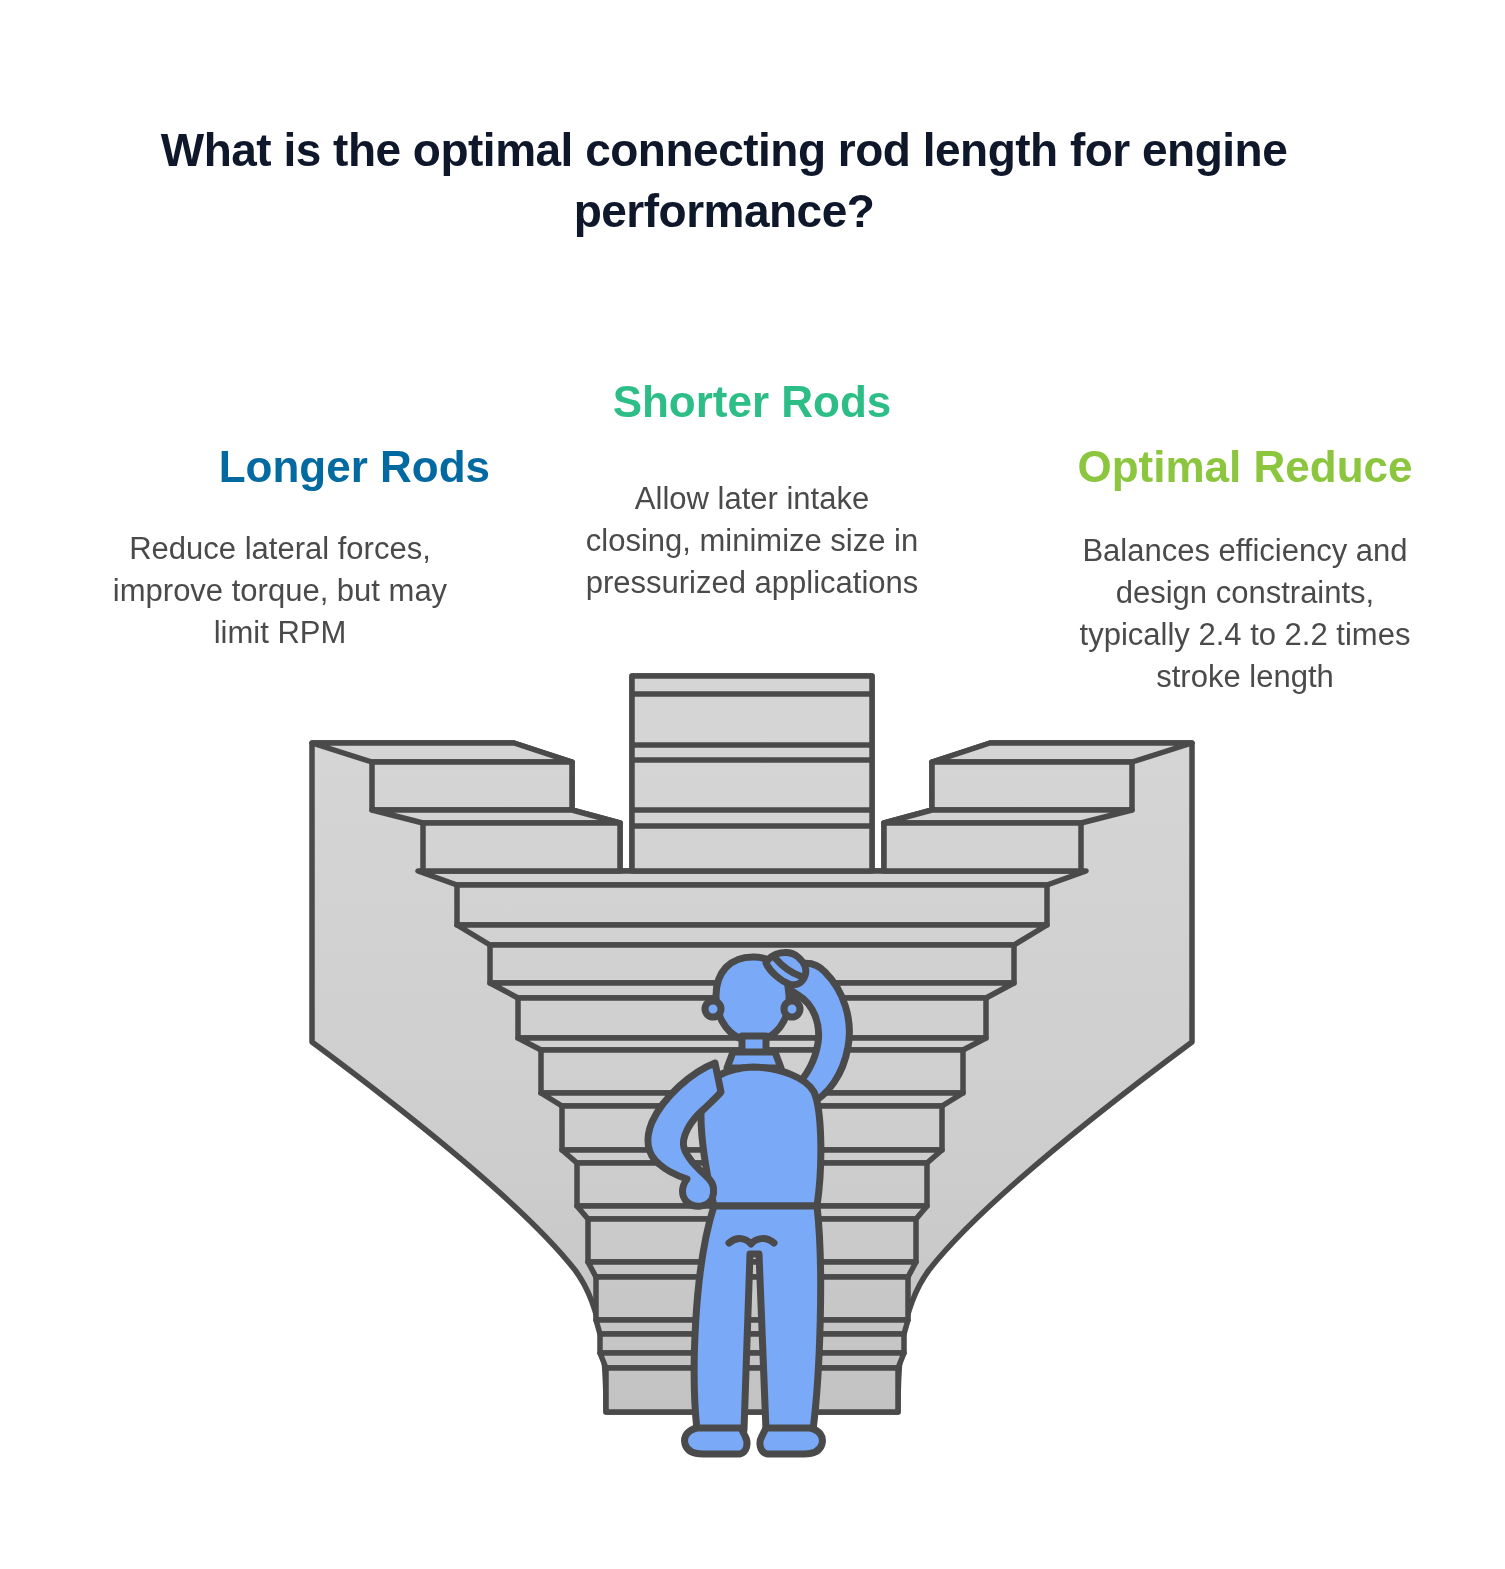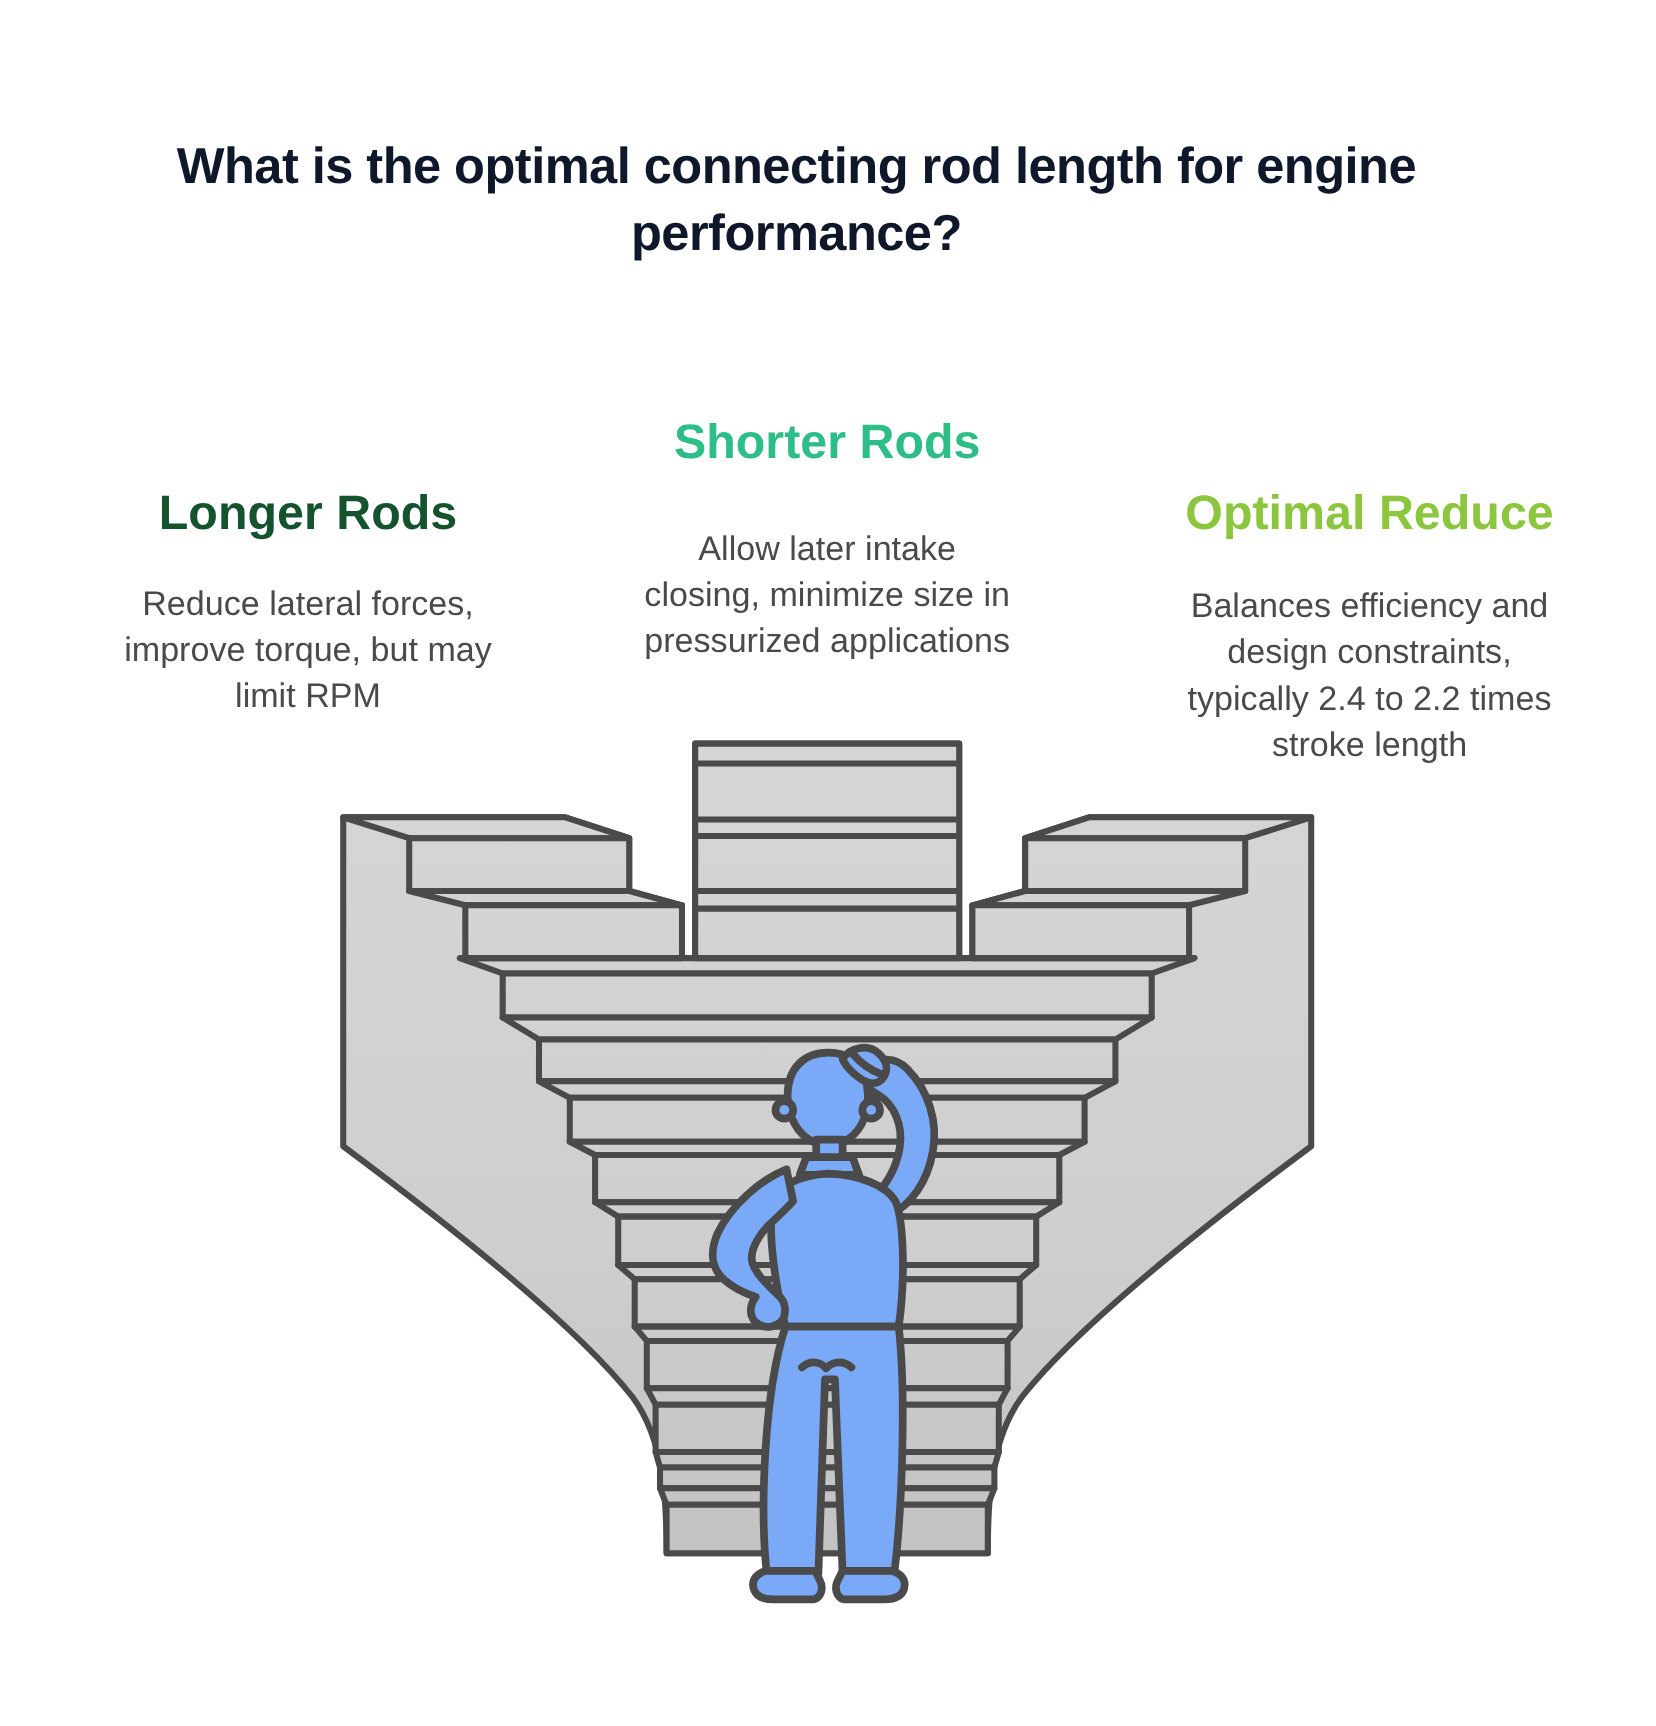--- a/index.html
+++ b/index.html
@@ -27,21 +27,21 @@
   #col-optimal .col-body{margin-top:39px;}
   #scene{left:0;top:0;width:1505px;height:1569px;pointer-events:none;}
 </style>
 </head>
 <body>
 
 <div class="abs title">What is the optimal connecting rod length for engine
 performance?</div>
 
 <div class="col" id="col-longer">
-  <div class="col-heading" style="color: #14532d;">Longer Rods</div>
+  <div class="col-heading" style="color: #0369a1; text-align: right;">Longer Rods</div>
   <div class="col-body">Reduce lateral forces,
 improve torque, but may
 limit RPM</div>
 </div>
 
 <div class="col" id="col-shorter">
   <div class="col-heading" style="color: rgb(45, 190, 135);">Shorter Rods</div>
   <div class="col-body">Allow later intake
 closing, minimize size in
 pressurized applications</div>

